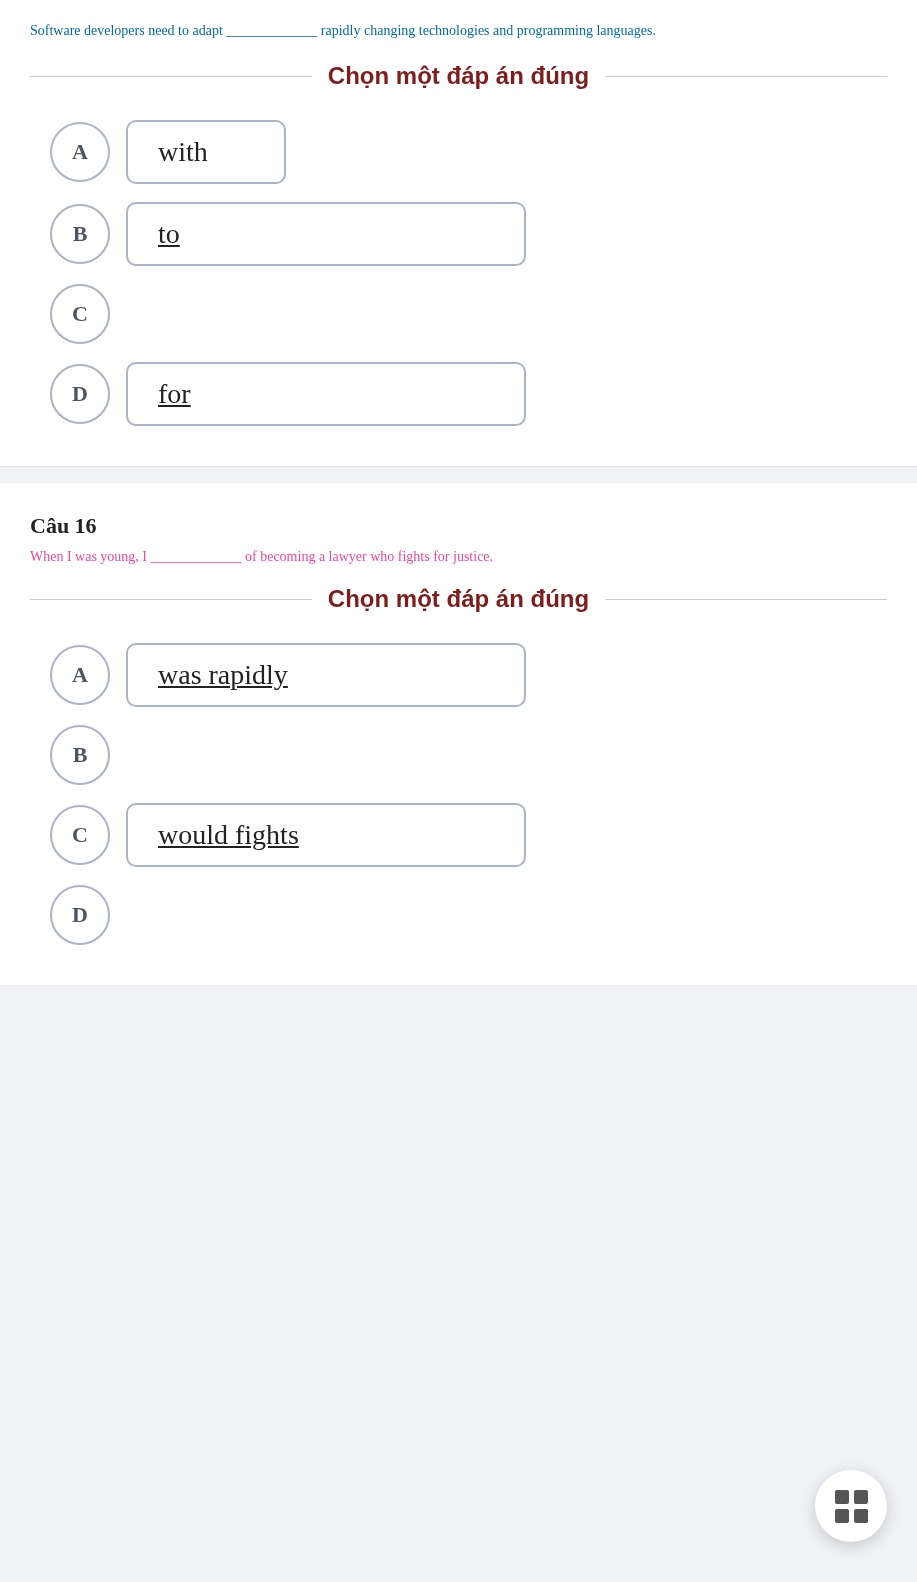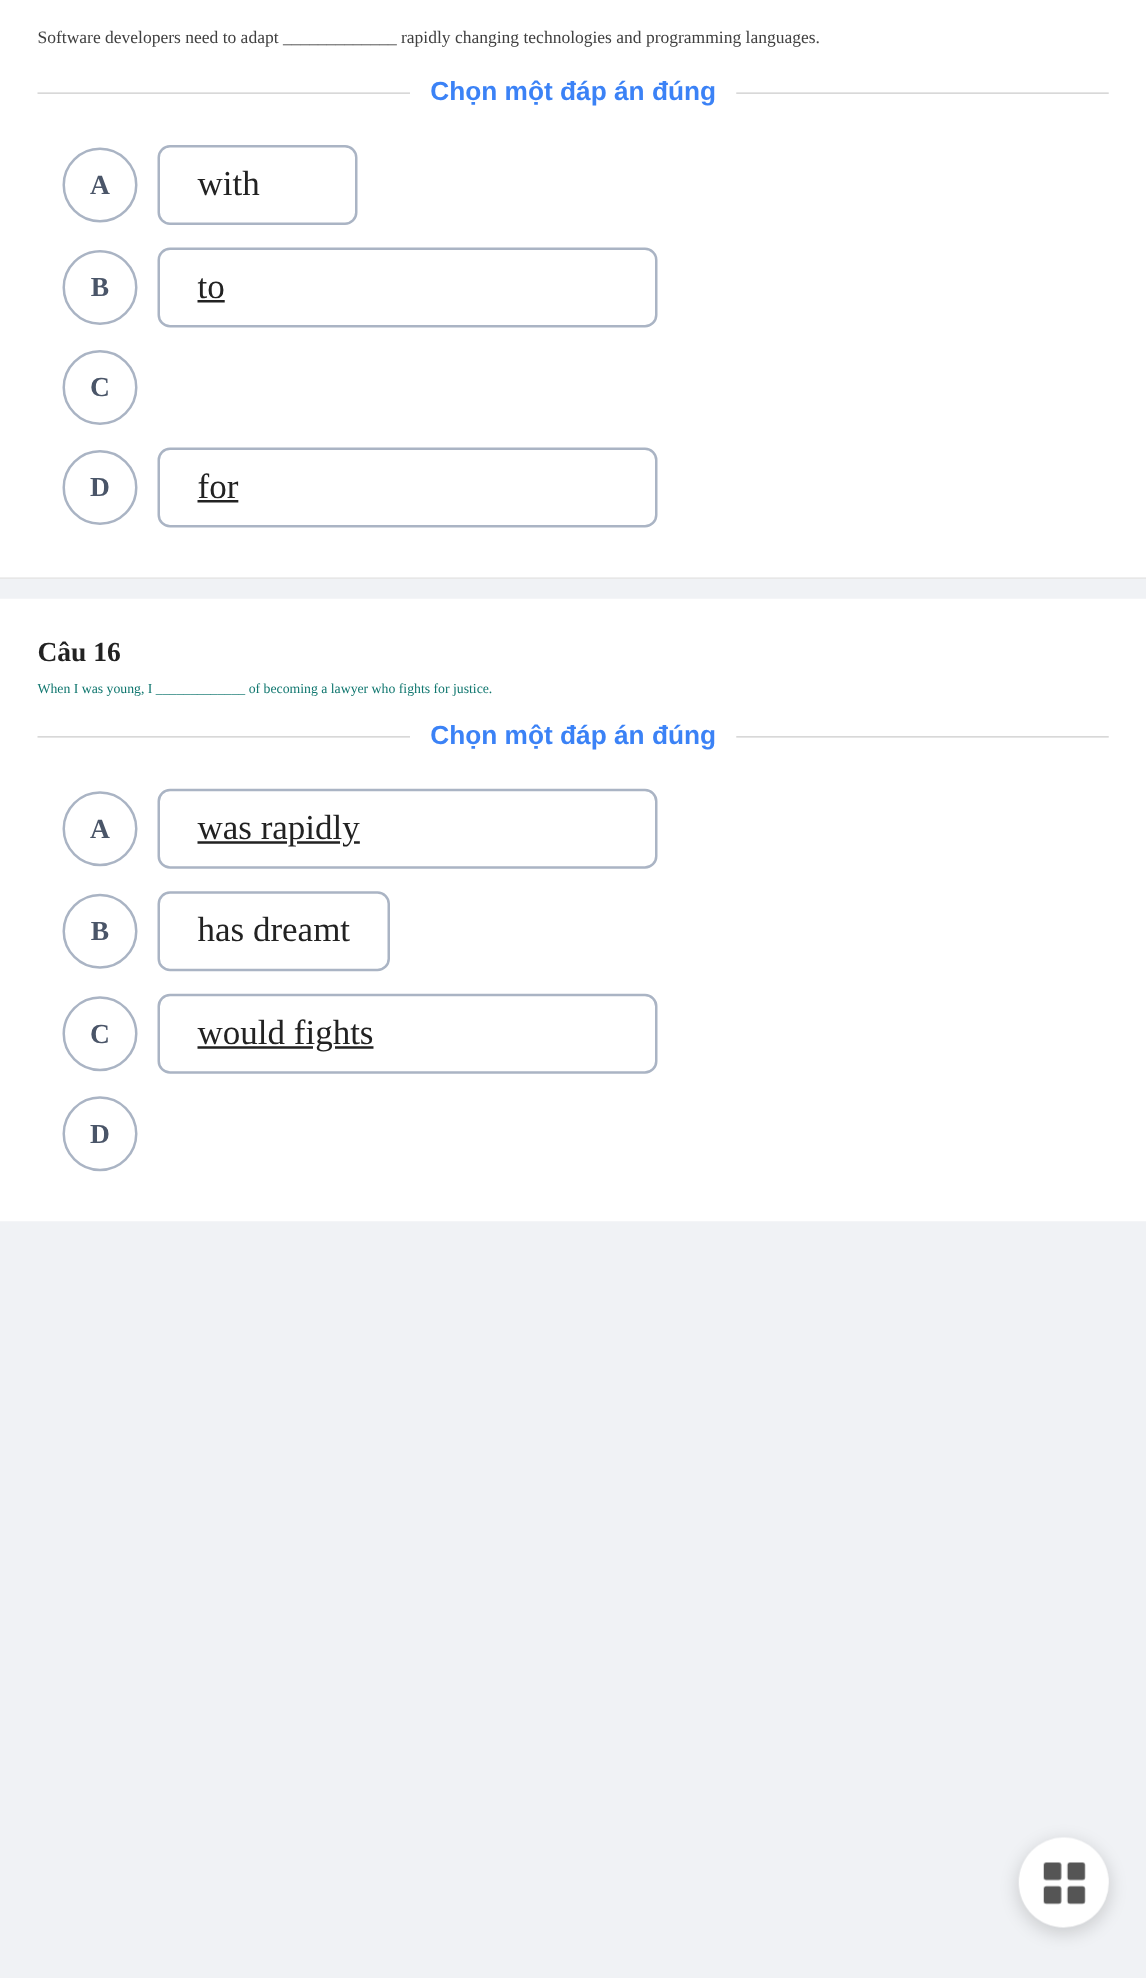--- a/index.html
+++ b/index.html
@@ -16,43 +16,43 @@
     }
 
     .top-section {
       background: #ffffff;
       padding: 20px 30px 30px 30px;
       border-bottom: 1px solid #e0e0e0;
     }
 
     .question-text {
       font-size: 14px;
-      color: #404040;
+      color: #0369a1;
       line-height: 1.6;
       margin-bottom: 20px;
     }
 
     .section-divider {
       display: flex;
       align-items: center;
       margin: 20px 0;
     }
 
     .section-divider::before,
     .section-divider::after {
       content: '';
       flex: 1;
       height: 1px;
       background: #ccc;
     }
 
     .section-title {
       font-family: Arial, sans-serif;
-      font-size: 21px;
-      color: #3b82f6;
+      font-size: 24px;
+      color: #7f1d1d;
       font-weight: 600;
       padding: 0 16px;
       text-align: left;
     }
 
     .options-container {
       display: flex;
       flex-direction: column;
       gap: 18px;
       padding: 10px 20px;
@@ -104,22 +104,22 @@
     }
 
     .question-number {
       font-size: 22px;
       font-weight: bold;
       color: #222;
       margin-bottom: 10px;
     }
 
     .question-sentence {
-      font-size: 11px;
-      color: #0f766e;
+      font-size: 14px;
+      color: #ec4899;
       margin-bottom: 20px;
     }
 
     .fab-button {
       position: fixed;
       bottom: 40px;
       right: 30px;
       width: 72px;
       height: 72px;
       border-radius: 50%;
@@ -208,23 +208,20 @@
       </div>
       <div class="option-box wide">
         <span>was rapidly</span>
       </div>
     </div>
 
     <div class="option-row">
       <div class="option-circle">
         <span>B</span>
       </div>
-      <div class="option-box">
-        <span>has dreamt</span>
-      </div>
     </div>
 
     <div class="option-row">
       <div class="option-circle">
         <span>C</span>
       </div>
       <div class="option-box wide">
         <span>would fights</span>
       </div>
     </div>

